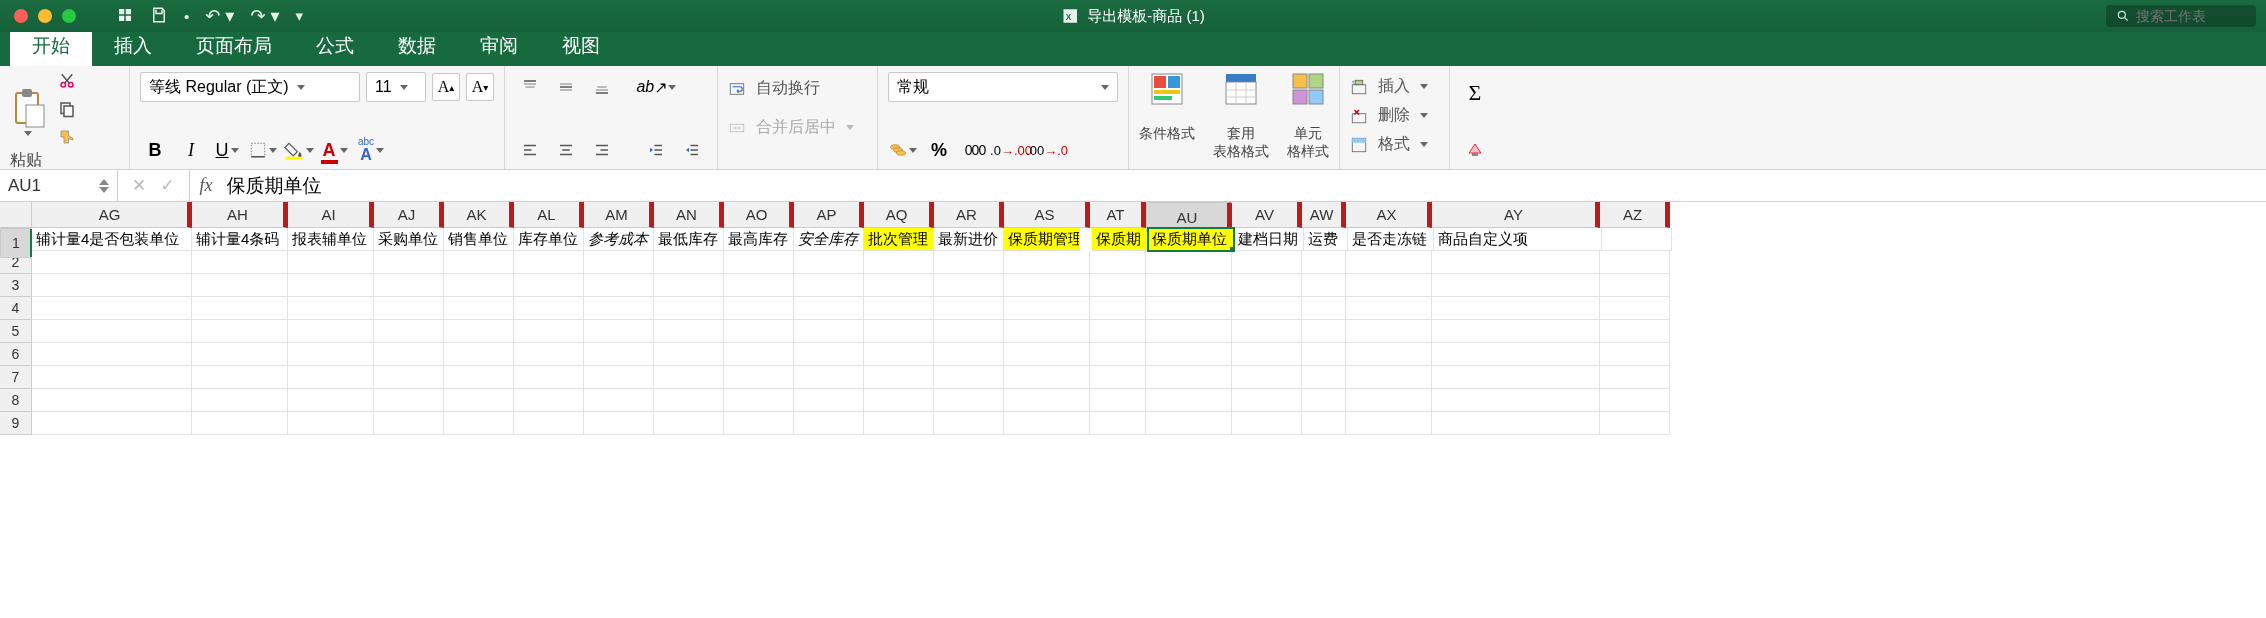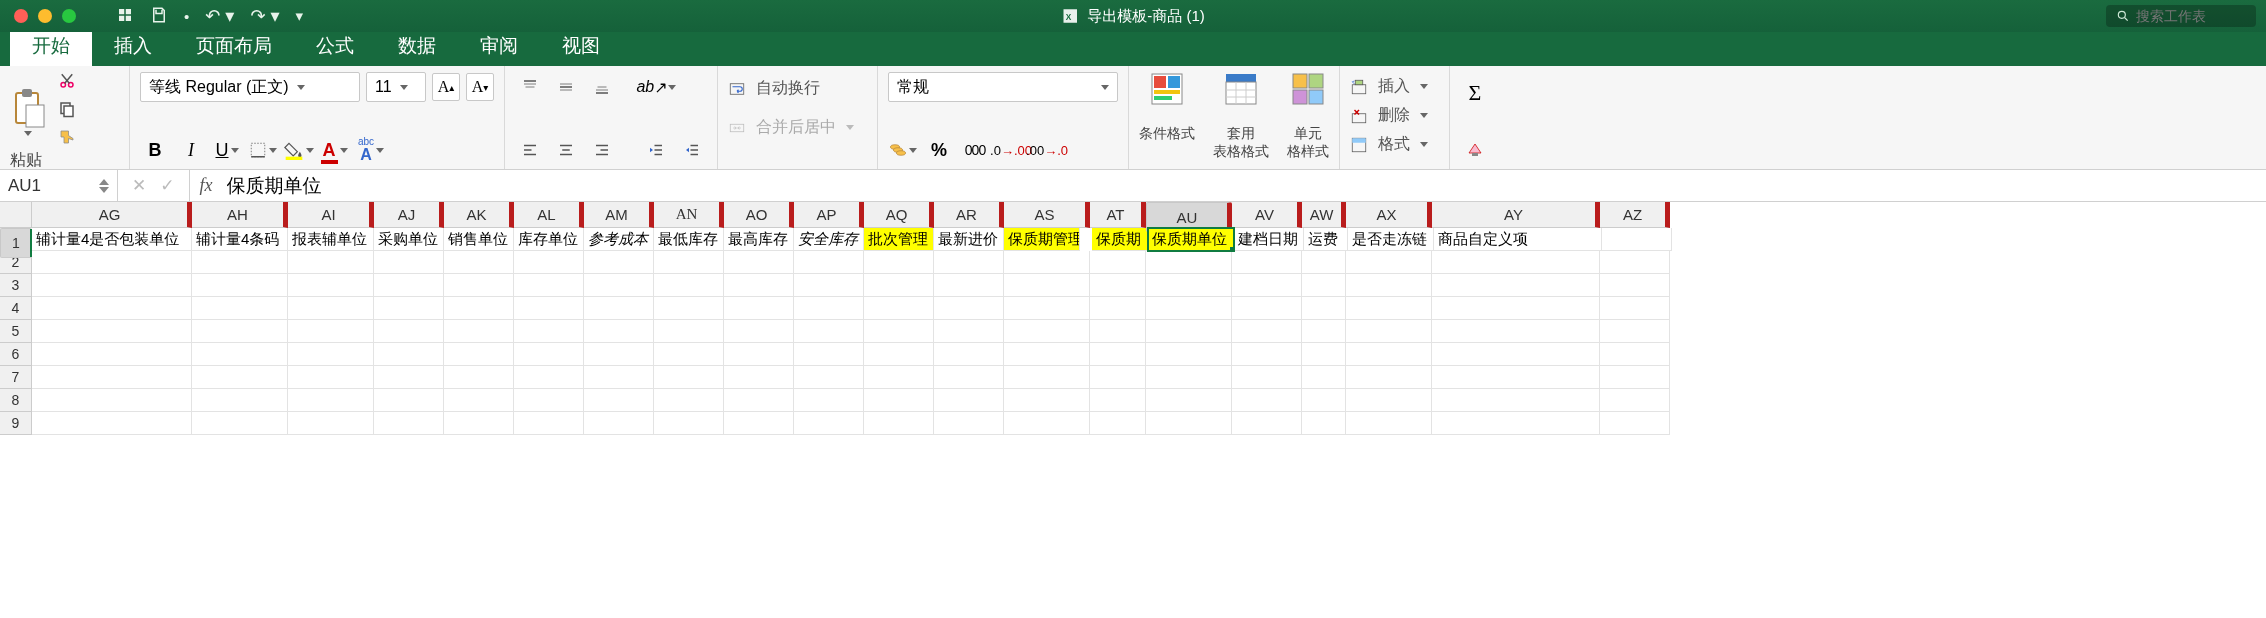--- a/index.html
+++ b/index.html
@@ -412,21 +412,21 @@
 <div class="grid" id="grid">
     <div class="colhdr-row">
       <div class="rowhdr-corner"></div>
       <div class="colhdr" style="width: 160px;">AG</div>
       <div class="colhdr" style="width: 96px;">AH</div>
       <div class="colhdr" style="width: 86px;">AI</div>
       <div class="colhdr" style="width: 70px;">AJ</div>
       <div class="colhdr" style="width: 70px;">AK</div>
       <div class="colhdr" style="width: 70px;">AL</div>
       <div class="colhdr" style="width: 70px;">AM</div>
-      <div class="colhdr" style="width: 70px; font-family: Liberation Serif, serif;">AN</div>
+      <div class="colhdr" style="width: 70px;">AN</div>
       <div class="colhdr" style="width: 70px;">AO</div>
       <div class="colhdr" style="width: 70px;">AP</div>
       <div class="colhdr" style="width: 70px;">AQ</div>
       <div class="colhdr" style="width: 70px;">AR</div>
       <div class="colhdr" style="width: 86px;">AS</div>
       <div class="colhdr" style="width: 56px;">AT</div>
       <div class="colhdr sel" style="width: 86px;">AU</div>
       <div class="colhdr" style="width: 70px;">AV</div>
       <div class="colhdr" style="width: 44px;">AW</div>
       <div class="colhdr" style="width: 86px;">AX</div>

